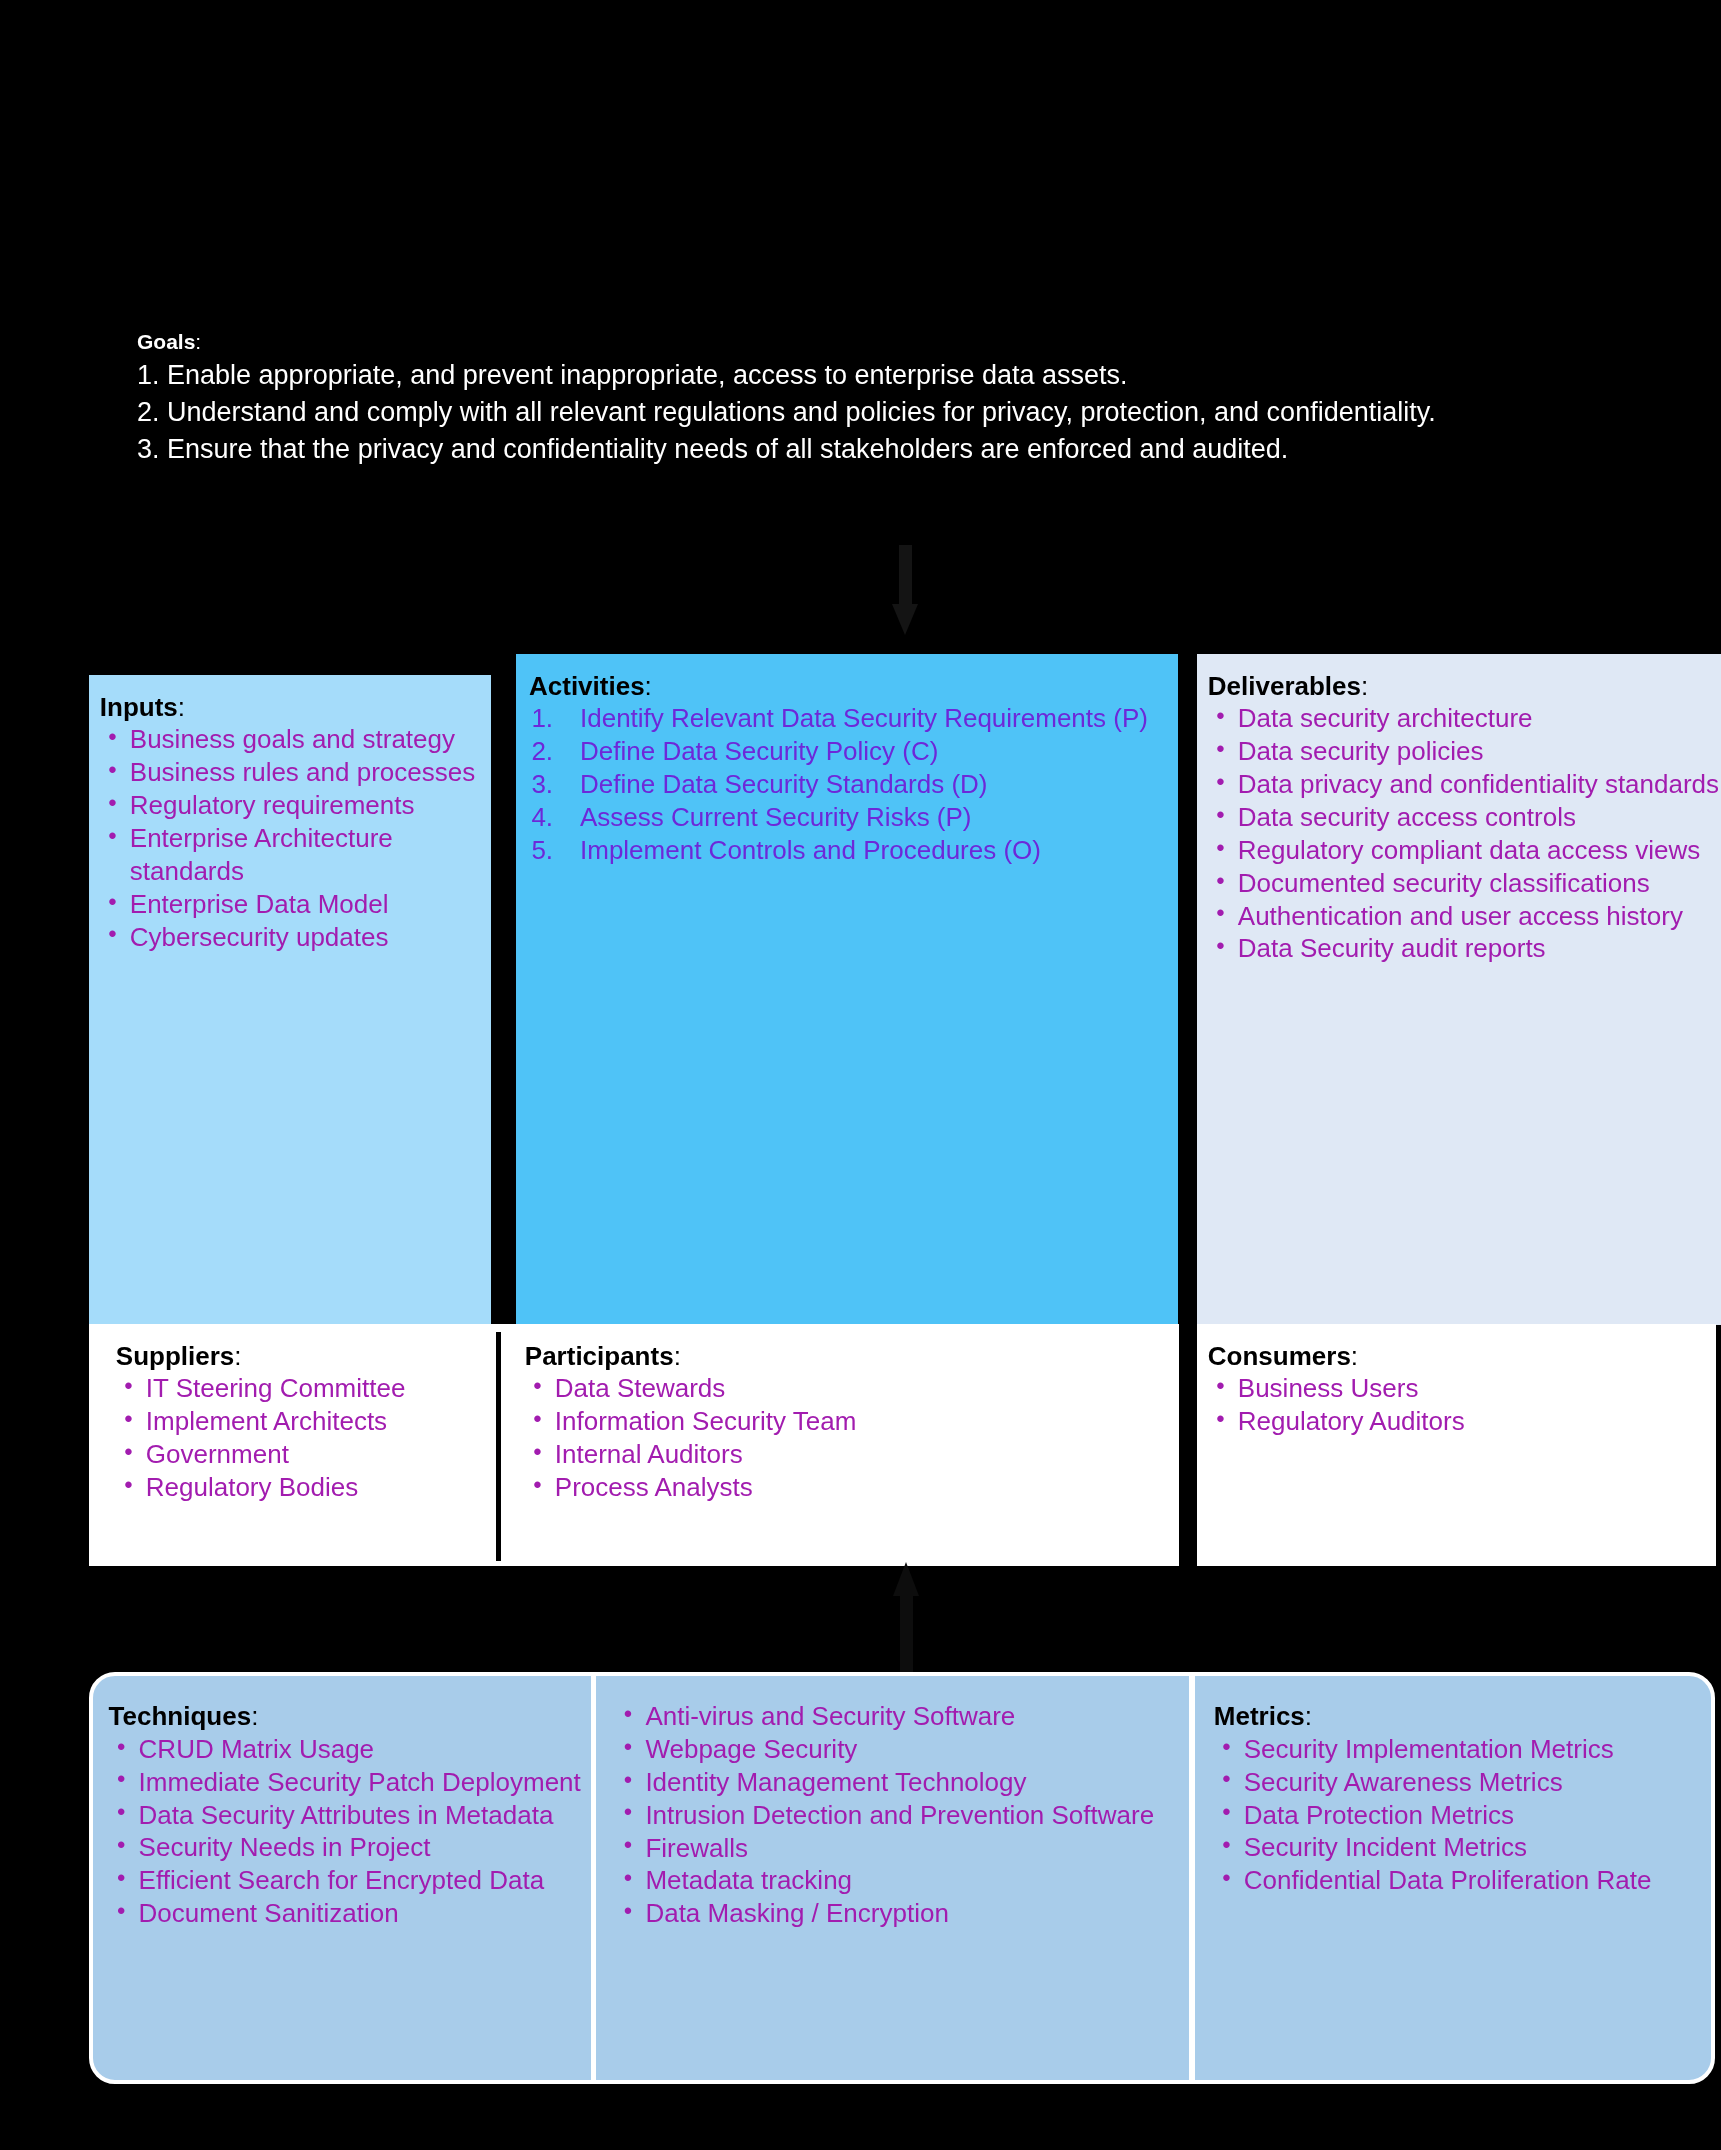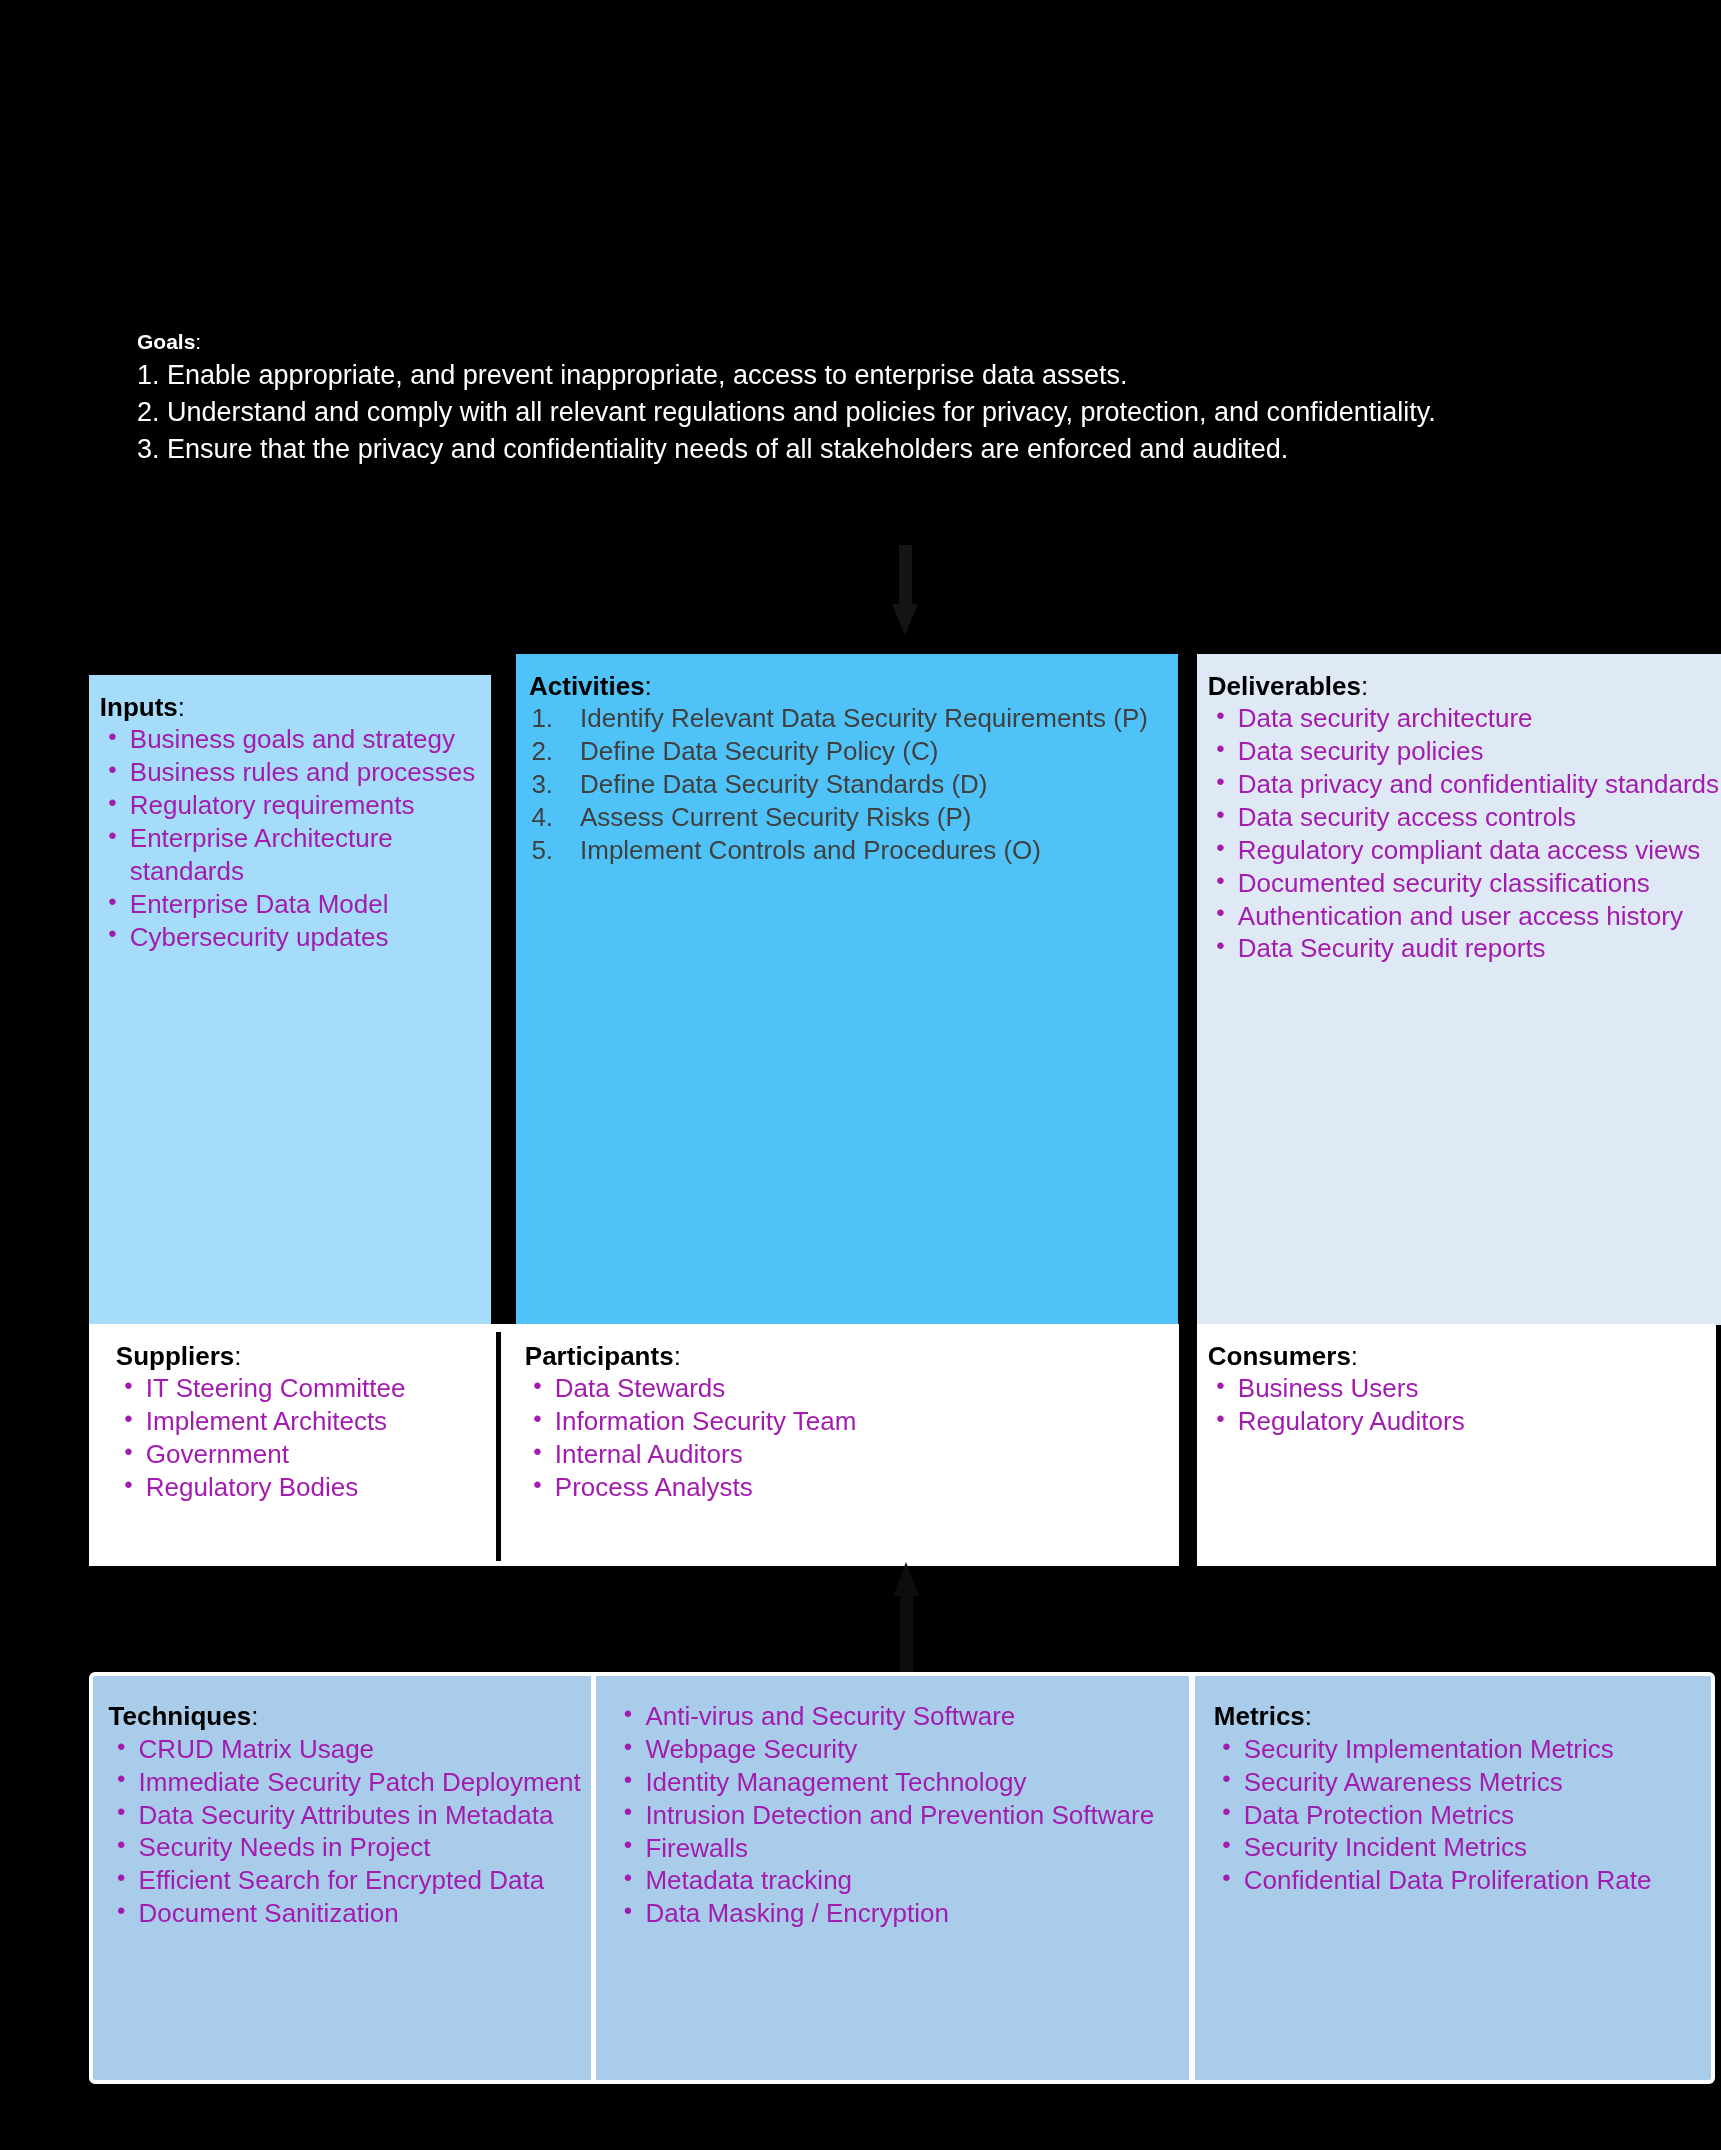--- a/index.html
+++ b/index.html
@@ -36,38 +36,38 @@
   .panel{position:absolute;box-sizing:border-box;}
   .p-head{font-size:26px;font-weight:bold;color:#000;line-height:1.26;}
   .p-head .colon{font-weight:normal;}
 
   ul.bul{list-style:none;margin:0;padding:0;}
   ul.bul li{font-size:26px;line-height:1.265;color:#a21caf;position:relative;
       padding-left:30px;}
   ul.bul li::before{content:"\2022";position:absolute;left:8.4px;top:-1.2px;font-size:24px;}
 
   ol.num{list-style:none;margin:0;padding:0;counter-reset:act;}
-  ol.num li{font-size:26px;line-height:1.265;color:#404040;position:relative;
+  ol.num li{font-size:26px;line-height:1.265;color:#6d28d9;position:relative;
       padding-left:51px;counter-increment:act;}
   ol.num li::before{content:counter(act) ".";position:absolute;left:2.4px;top:0;}
 
   #panel-inputs{left:89px;top:654px;width:402px;height:671px;background:#A5DCFA;padding:15.6px 10.8px 0 10.8px;margin-top:21px;}
   #panel-activities{left:516px;top:654px;width:662px;height:671px;background:#4FC3F7;padding:15.6px 13px 0 13px;}
   #panel-deliverables{left:1197px;top:654px;width:580px;height:671px;background:#DFE8F5;padding:15.6px 10.8px 0 10.8px;}
 
   
   #panel-spc{left:89px;top:1324px;width:1090px;height:242px;background:#fff;}
   #panel-suppliers{position:absolute;left:16px;top:0;width:407px;height:242px;padding:15.6px 8.4px 0 10.8px;box-sizing:border-box;}
   #spc-divider{position:absolute;left:407px;top:8.4px;width:5.4px;height:229px;background:#000;}
   #panel-participants{position:absolute;left:425px;top:0;width:659px;height:242px;padding:15.6px 8.4px 0 10.8px;box-sizing:border-box;}
   #panel-consumers{left:1197px;top:1324px;width:519px;height:242px;background:#fff;padding:15.6px 10.8px 0 10.8px;}
 
   
   #bottom-card{position:absolute;left:89px;top:1672px;width:1626px;height:412px;
-      background:#A8CCEA;border:4.2px solid #fff;border-radius:6px;box-sizing:border-box;
+      background:#A8CCEA;border:4.2px solid #fff;border-radius:26px;box-sizing:border-box;
       display:flex;}
   #bottom-card > div{box-sizing:border-box;}
   #panel-techniques{width:498px;padding:24px 8.4px 0 15.6px;}
   .bsep{width:5.4px;background:#fff;flex:0 0 5.4px;}
   #panel-tools{width:593px;padding:24px 8.4px 0 19px;}
   #panel-metrics{flex:1;padding:24px 8.4px 0 19px;}
 </style>
 </head>
 <body>
 

